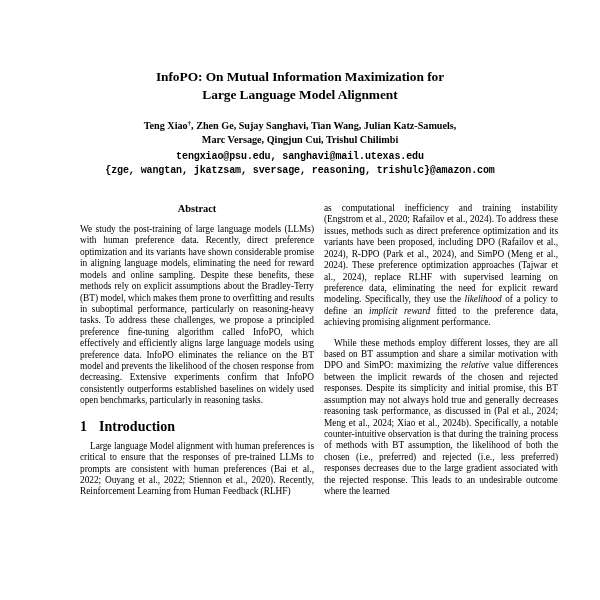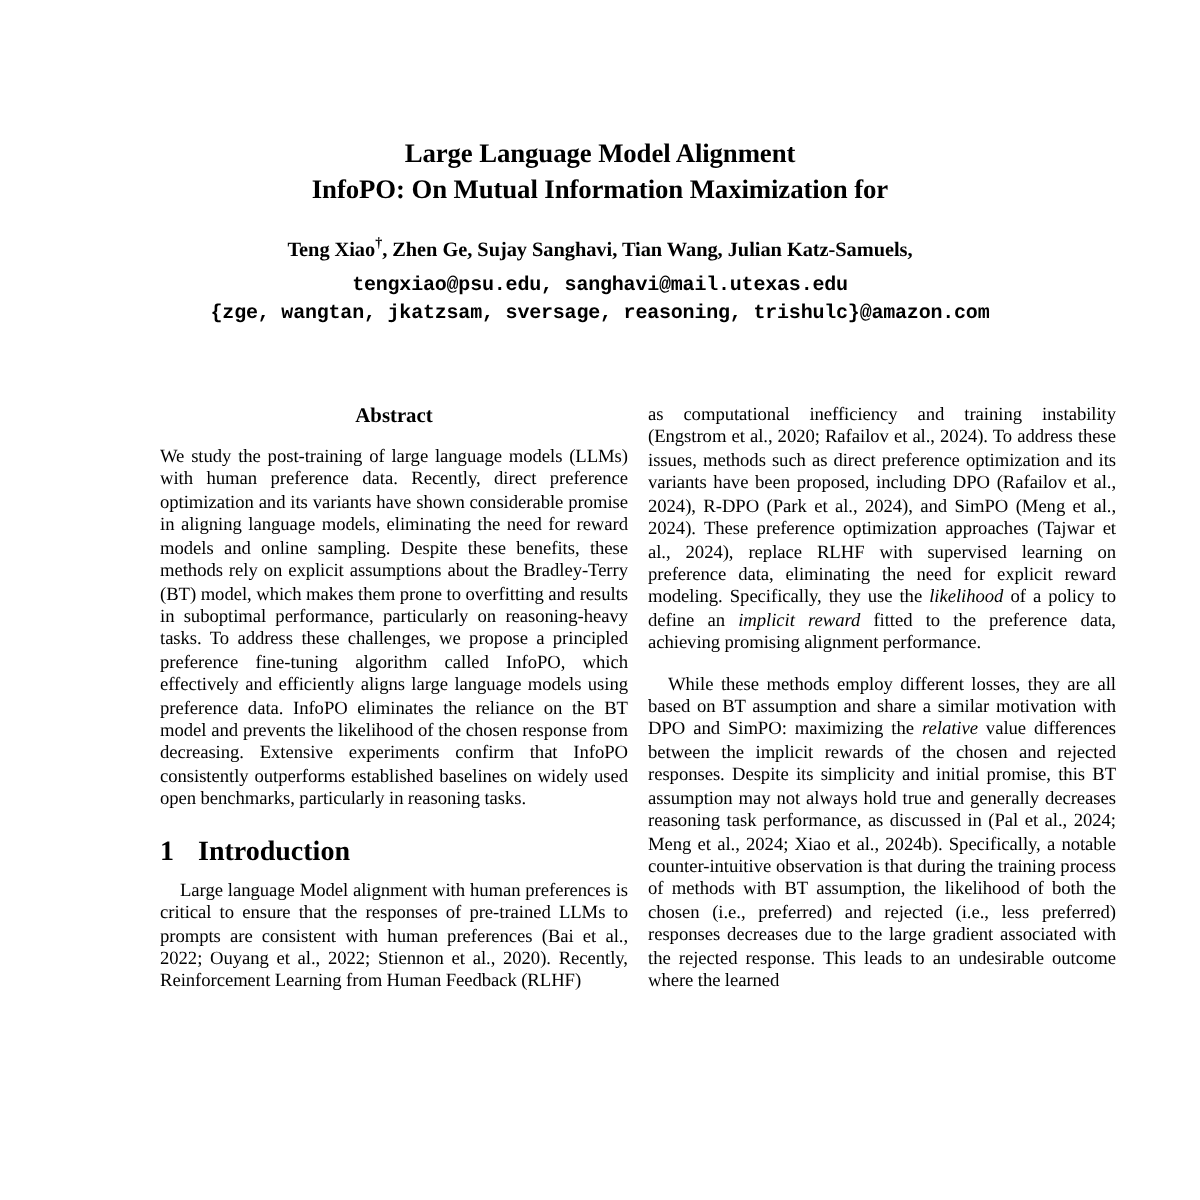--- a/index.html
+++ b/index.html
@@ -135,26 +135,27 @@
 
   em { font-style: italic; }
 </style>
 </head>
 <body>
 
 <div class="page">
 
   <div class="titleblock">
     <div class="paper-title">
+      <span class="title-line">InfoPO: On Mutual Information Maximization for</span>
       <span class="title-line">Large Language Model Alignment</span>
-      <span class="title-line">InfoPO: On Mutual Information Maximization for</span>
     </div>
 
     <div class="authors">
       <span class="author-line">Teng Xiao<span class="dagger">†</span>, Zhen Ge, Sujay Sanghavi, Tian Wang, Julian Katz-Samuels,</span>
+      <span class="author-line">Marc Versage, Qingjun Cui, Trishul Chilimbi</span>
       <div class="emails">
         <span class="email-line">tengxiao@psu.edu, sanghavi@mail.utexas.edu</span>
         <span class="email-line">{zge, wangtan, jkatzsam, sversage, reasoning, trishulc}@amazon.com</span>
       </div>
     </div>
   </div>
 
   <div class="columns">
 
     <div class="col col-left">

